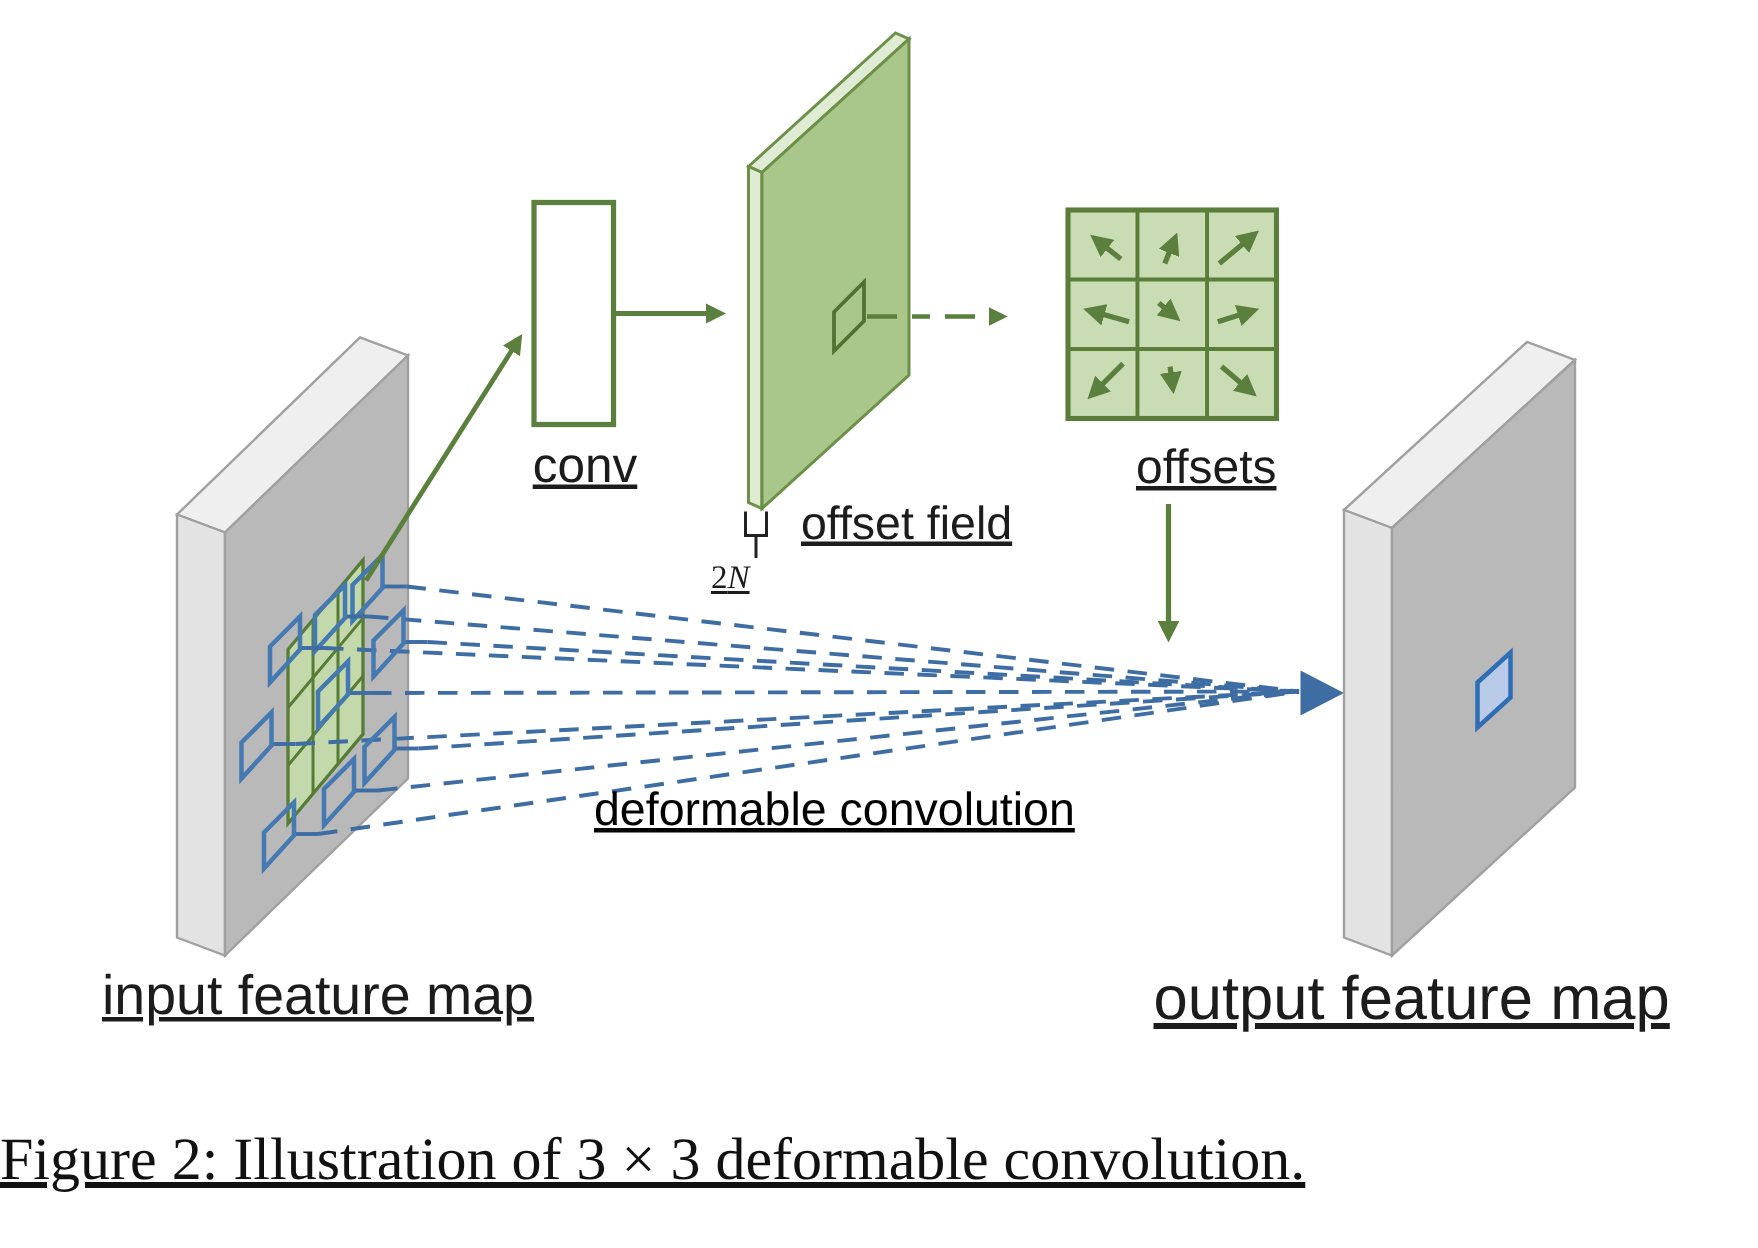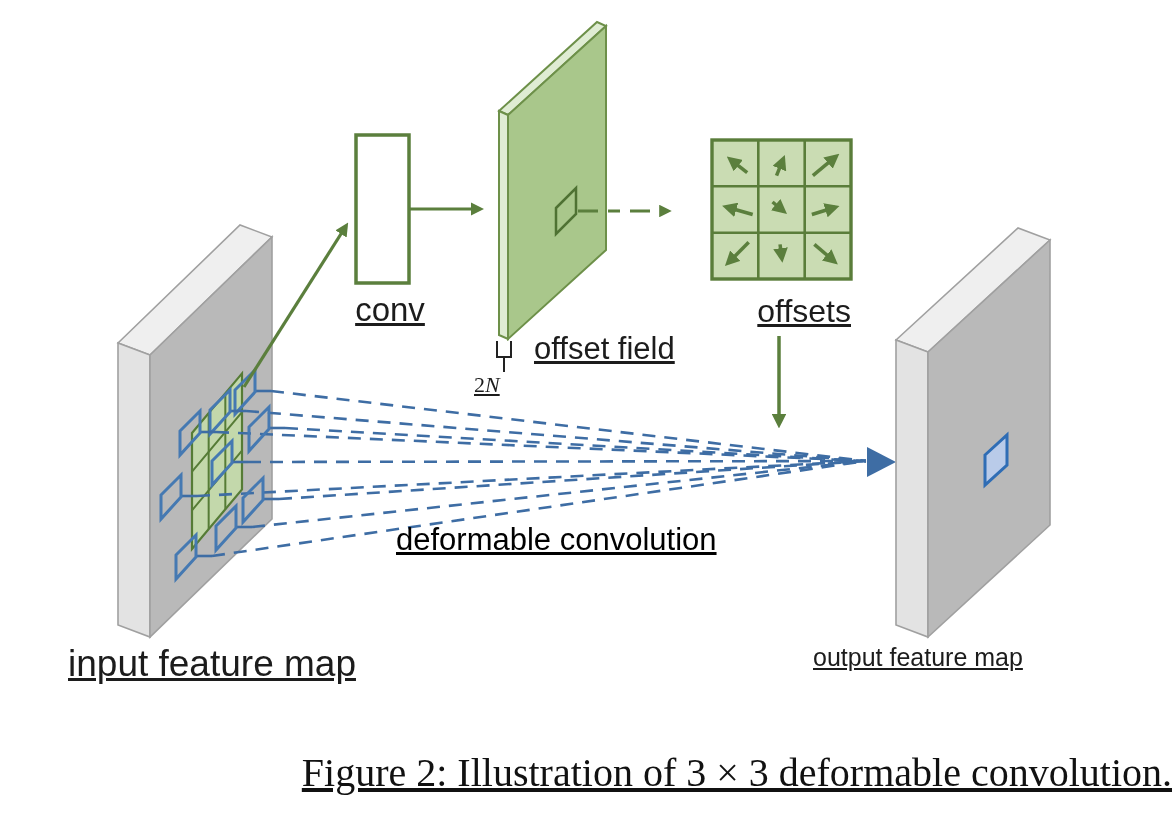--- a/index.html
+++ b/index.html
@@ -9,22 +9,22 @@
   }
   #diagram-svg{position:absolute;left:0;top:0;}
   .label{position:absolute;color:#1c1c1c;line-height:1;white-space:nowrap;text-decoration:underline;}
   .lbl-conv{left:350px;top:293px;width:80px;text-align:center;font-size:33px;}
   .lbl-offset-field{left:534px;top:333px;font-size:31px;}
   .lbl-2n{left:474px;top:374px;font-size:22px;font-family:"Liberation Serif",serif;}
   .lbl-2n .var{font-style:italic;}
   .lbl-offsets{left:712px;top:295px;width:139px;text-align:right;font-size:32px;}
   .lbl-deform{left:396px;top:524px;font-size:31px;color:#000000;}
   .lbl-input{left:68px;top:645px;font-size:37px;}
-  .lbl-output{left:813px;top:645px;font-size:25px;}
-  .lbl-caption{left:0px;top:753px;width:1172px;text-align:right;font-size:40px;
+  .lbl-output{left:769px;top:645px;font-size:41px;}
+  .lbl-caption{left:0px;top:753px;width:1172px;text-align:left;font-size:40px;
     font-family:"Liberation Serif",serif;color:#111;}
 
   
   .slab-front{fill:#b9b9b9;stroke:#a0a0a0;stroke-width:1.6;}
   .slab-side{fill:#e3e3e3;stroke:#a0a0a0;stroke-width:1.6;}
   .slab-top{fill:#efefef;stroke:#a0a0a0;stroke-width:1.6;}
   .green-grid-face{fill:#c3d8ab;stroke:#567c36;stroke-width:2.2;}
   .green-grid-line{stroke:#567c36;stroke-width:2;fill:none;}
   .conv-box{fill:#ffffff;stroke:#5b7f3d;stroke-width:3.5;}
   .green-arrow{stroke:#5b7f3d;stroke-width:3.2;fill:none;}

